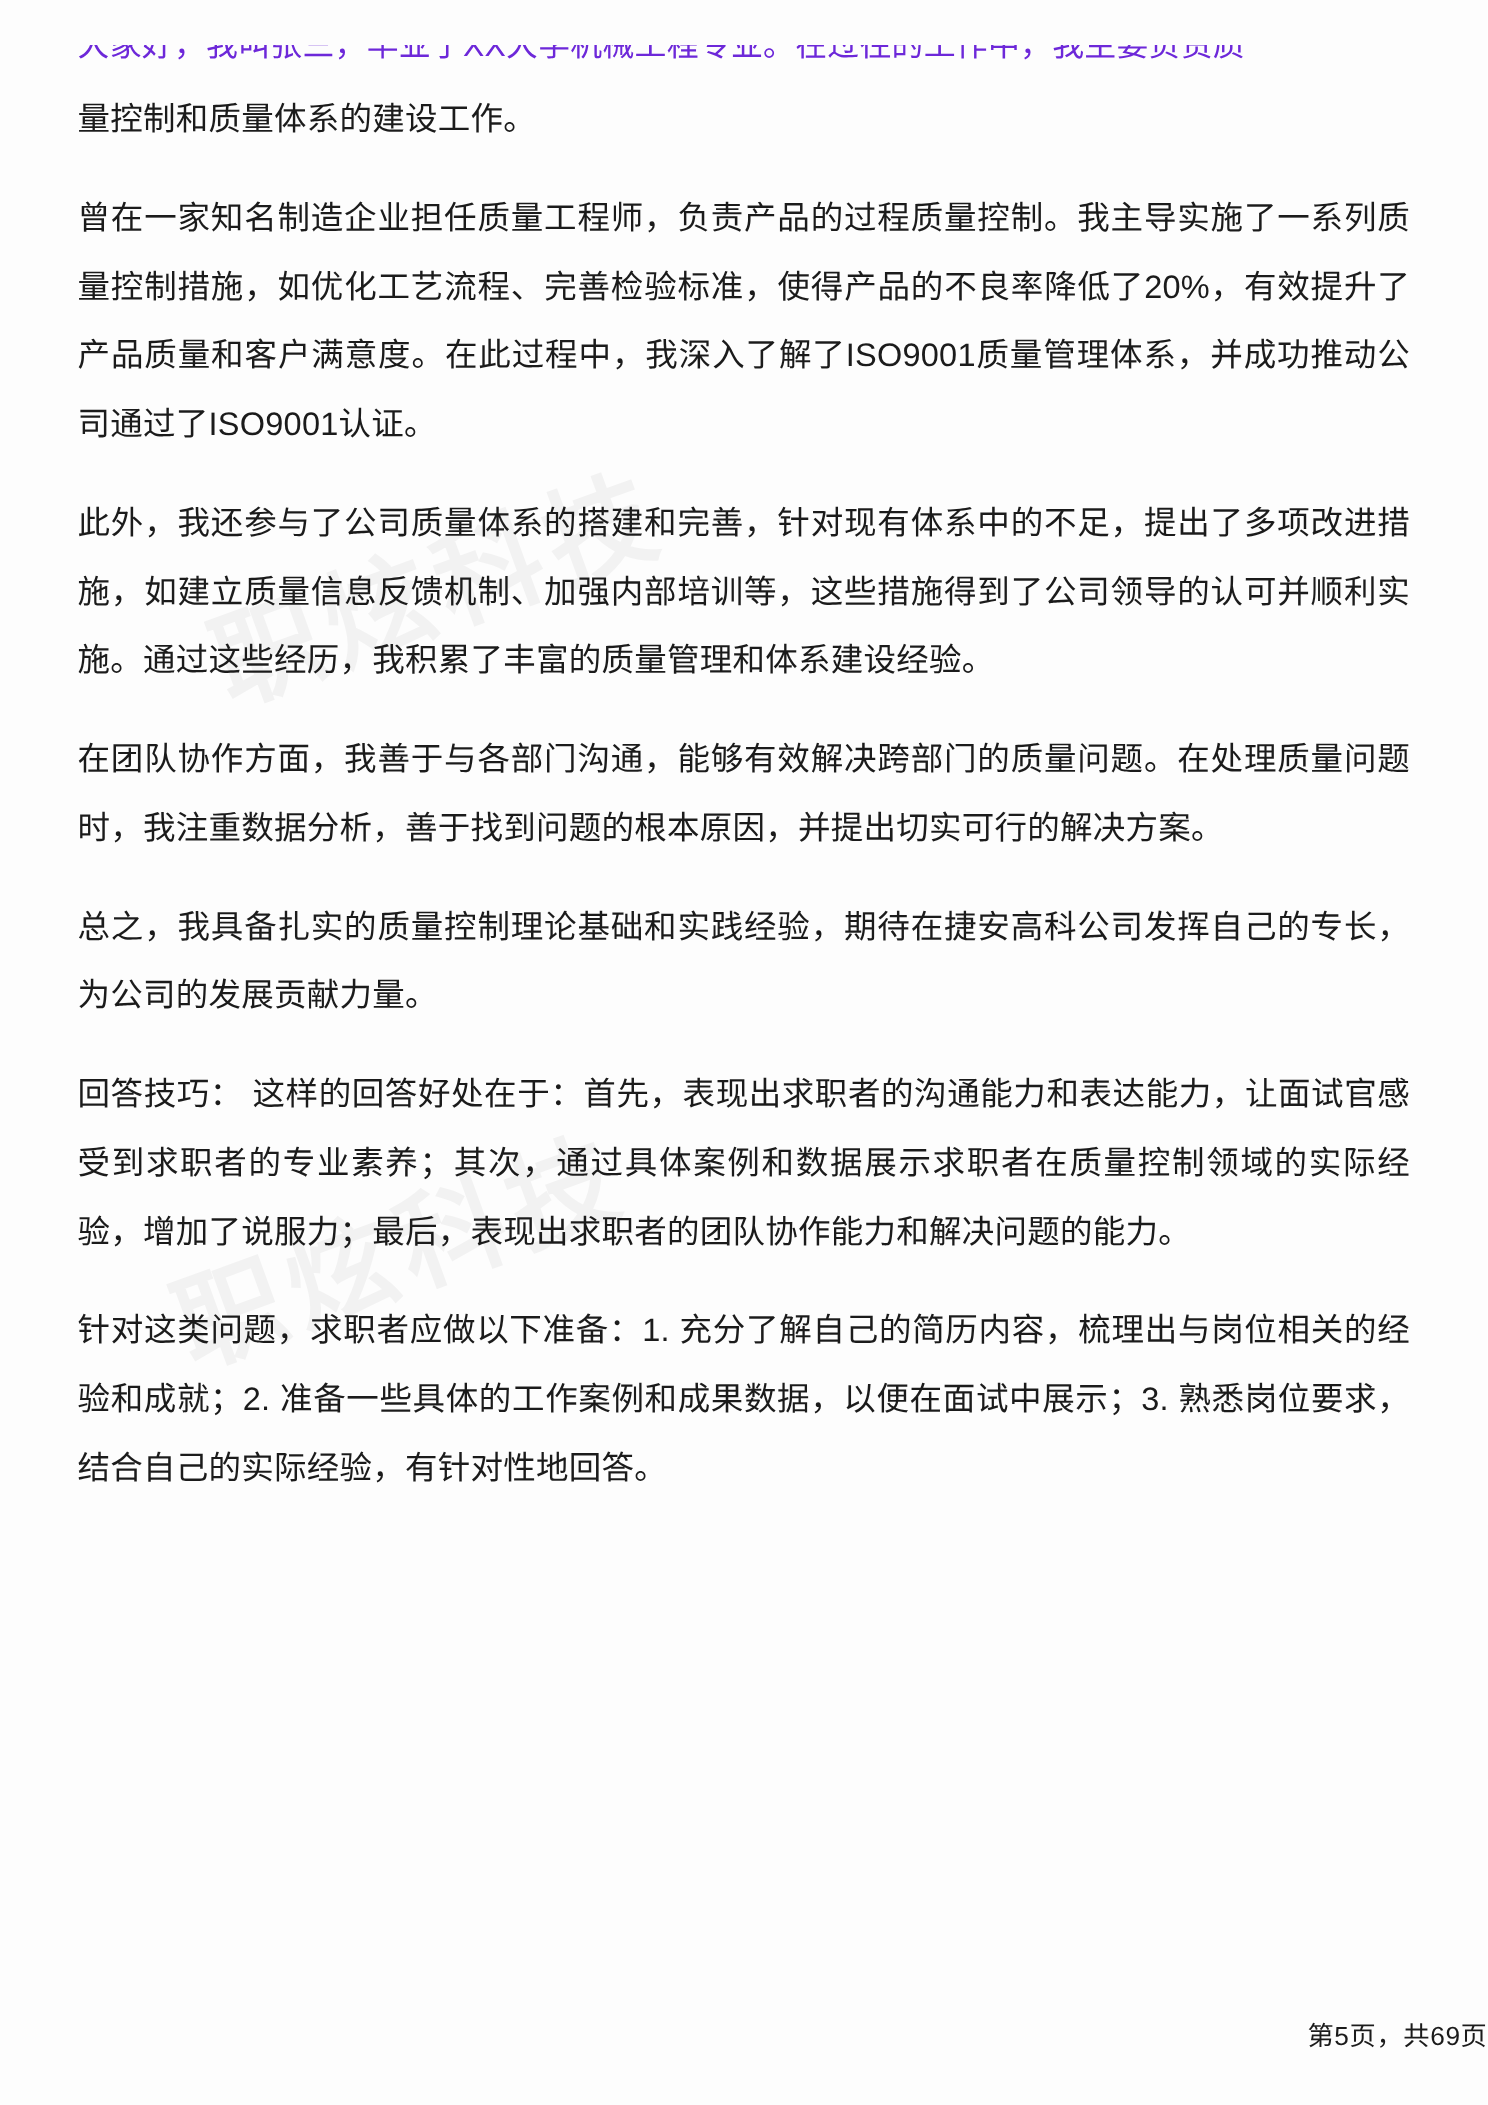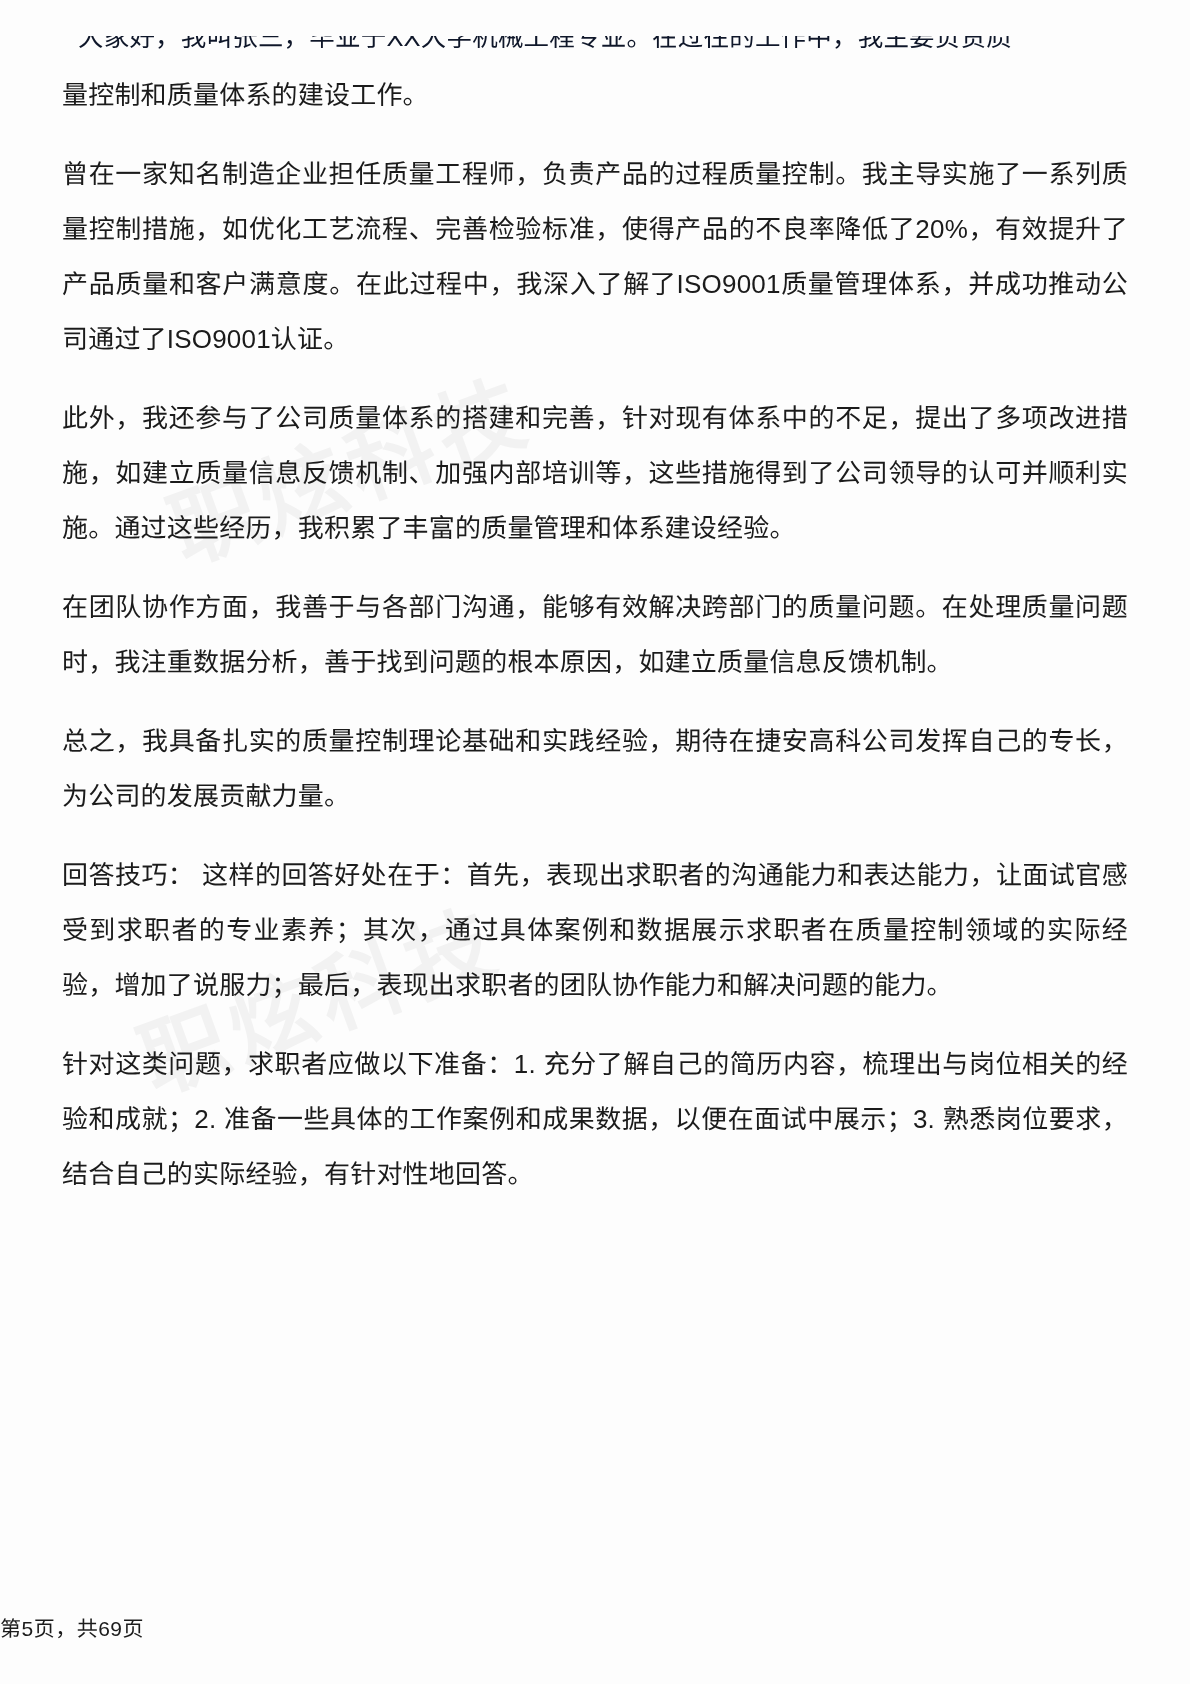--- a/index.html
+++ b/index.html
@@ -67,35 +67,35 @@
   
   .cut-line-wrap {
     height: 30px;
     overflow: hidden;
     position: relative;
     margin-bottom: 2px;
   }
   .cut-line-wrap .cut-line {
     position: absolute;
     top: -26px;
-    left: 16px;
+    left: 0;
     right: 0;
     font-size: 25.5px;
     line-height: 55px;
     letter-spacing: 0.2px;
     white-space: nowrap;
-    color: #0f172a;
+    color: #6d28d9;
     text-align: justify;
   }
   .footer {
     position: absolute;
     left: 0;
     right: 0;
     bottom: 42px;
-    text-align: left;
+    text-align: right;
     font-size: 21px;
     color: #1b1b1b;
     z-index: 10;
     letter-spacing: 0.5px;
   }
 </style>
 </head>
 <body>
 
 <div id="page">
@@ -107,21 +107,21 @@
 
   <div class="doc-body">
 
     <div class="cut-line-wrap">
       <div class="cut-line">大家好，我叫张三，毕业于XX大学机械工程专业。在过往的工作中，我主要负责质</div>
     </div>
 
     <p class="para first">量控制和质量体系的建设工作。</p>
     <p class="para">曾在一家知名制造企业担任质量工程师，负责产品的过程质量控制。我主导实施了一系列质量控制措施，如优化工艺流程、完善检验标准，使得产品的不良率降低了20%，有效提升了产品质量和客户满意度。在此过程中，我深入了解了ISO9001质量管理体系，并成功推动公司通过了ISO9001认证。</p>
     <p class="para">此外，我还参与了公司质量体系的搭建和完善，针对现有体系中的不足，提出了多项改进措施，如建立质量信息反馈机制、加强内部培训等，这些措施得到了公司领导的认可并顺利实施。通过这些经历，我积累了丰富的质量管理和体系建设经验。</p>
-    <p class="para">在团队协作方面，我善于与各部门沟通，能够有效解决跨部门的质量问题。在处理质量问题时，我注重数据分析，善于找到问题的根本原因，如建立质量信息反馈机制。</p>
+    <p class="para">在团队协作方面，我善于与各部门沟通，能够有效解决跨部门的质量问题。在处理质量问题时，我注重数据分析，善于找到问题的根本原因，并提出切实可行的解决方案。</p>
     <p class="para">总之，我具备扎实的质量控制理论基础和实践经验，期待在捷安高科公司发挥自己的专长，为公司的发展贡献力量。</p>
     <p class="para">回答技巧： 这样的回答好处在于：首先，表现出求职者的沟通能力和表达能力，让面试官感受到求职者的专业素养；其次，通过具体案例和数据展示求职者在质量控制领域的实际经验，增加了说服力；最后，表现出求职者的团队协作能力和解决问题的能力。</p>
     <p class="para">针对这类问题，求职者应做以下准备：1. 充分了解自己的简历内容，梳理出与岗位相关的经验和成就；2. 准备一些具体的工作案例和成果数据，以便在面试中展示；3. 熟悉岗位要求，结合自己的实际经验，有针对性地回答。</p>
 
   </div>
 
   <div class="footer">第5页，共69页</div>
 
 </div>
 

